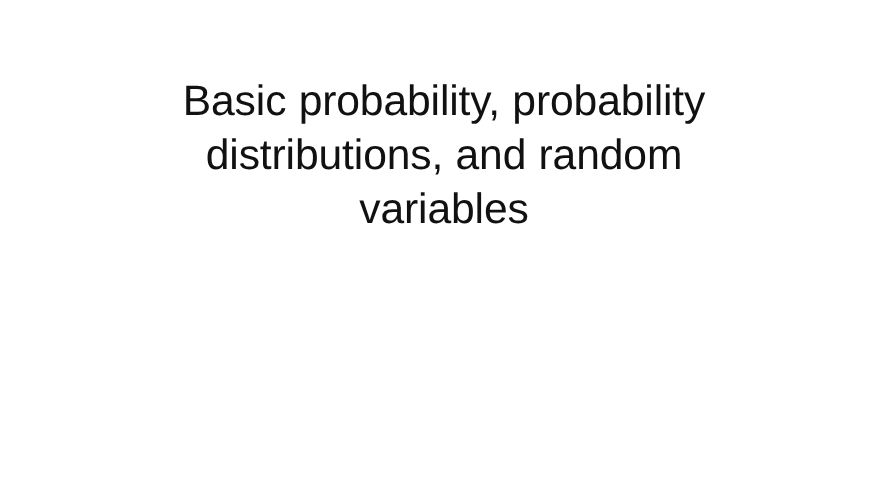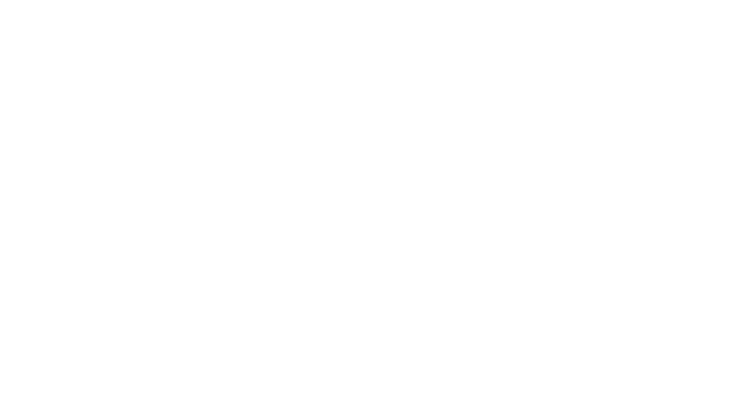--- a/index.html
+++ b/index.html
@@ -53,16 +53,21 @@
     top: 225px;
     width: 600px;
     height: 170px;
   }
 </style>
 </head>
 <body style="background: rgb(255, 255, 255);">
 
 <div class="slide" style="background: rgb(255, 255, 255);">
 
+  <div class="title-placeholder">
+    <h1 class="slide-title" style="color: rgb(17, 17, 17);">Basic probability, probability
+distributions, and random
+variables</h1>
+  </div>
 
   <div class="body-placeholder"></div>
 
 </div>
 
 </body></html>

